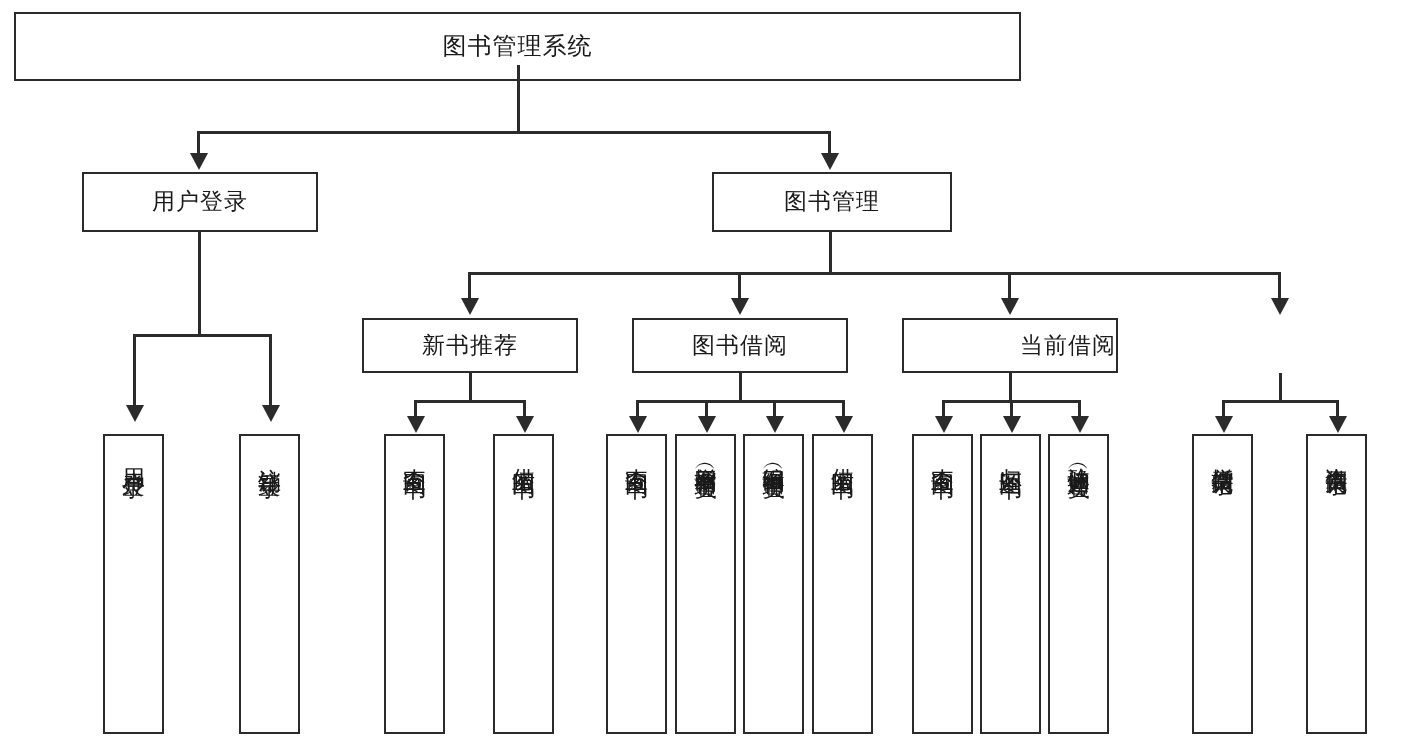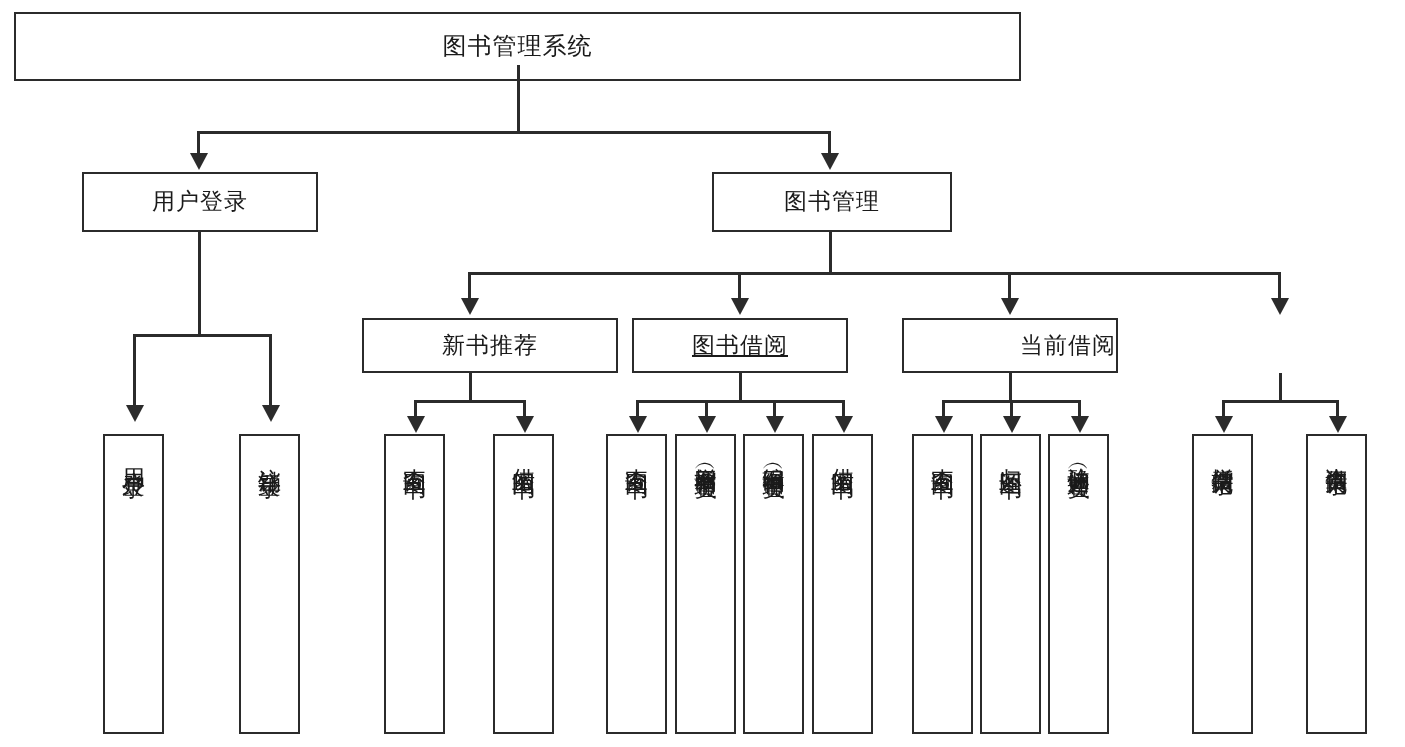--- a/index.html
+++ b/index.html
@@ -105,24 +105,24 @@
   <div class="lineH" style="left:468px;top:272px;width:812px;"></div>
   <div class="lineV" style="left:468px;top:272px;height:28px;"></div>
   <div class="arrow" style="left:461px;top:298px;"></div>
   <div class="lineV" style="left:738px;top:272px;height:28px;"></div>
   <div class="arrow" style="left:731px;top:298px;"></div>
   <div class="lineV" style="left:1008px;top:272px;height:28px;"></div>
   <div class="arrow" style="left:1001px;top:298px;"></div>
   <div class="lineV" style="left:1278px;top:272px;height:28px;"></div>
   <div class="arrow" style="left:1271px;top:298px;"></div>
 
-  <div class="node h" style="left:362px;top:318px;width:256px;height:55px;">
+  <div class="node h" style="left:362px;top:318px;width:216px;height:55px;">
     <span>新书推荐</span>
   </div>
-  <div class="node h" style="left:632px;top:318px;width:216px;height:55px;text-decoration:underline;">
+  <div class="node h" style="left:632px;top:318px;width:216px;height:55px;">
     <span>图书借阅</span>
   </div>
   <div class="node h" style="left:902px;top:318px;width:216px;height:55px;justify-content:flex-end;">
     <span>当前借阅</span>
   </div>
 
   <div class="lineV" style="left:469px;top:373px;height:29px;"></div>
   <div class="lineH" style="left:414px;top:400px;width:112px;"></div>
   <div class="lineV" style="left:414px;top:400px;height:18px;"></div>
   <div class="arrow" style="left:407px;top:416px;"></div>

